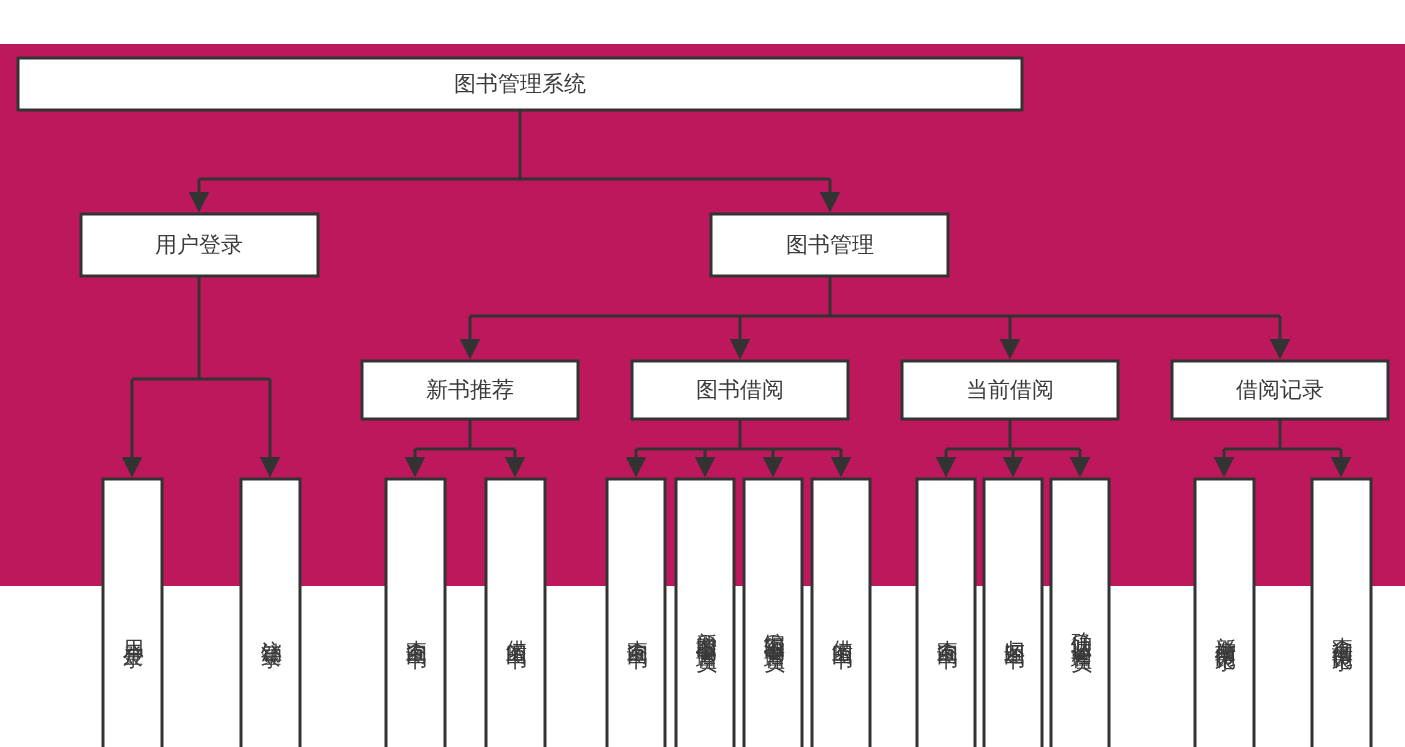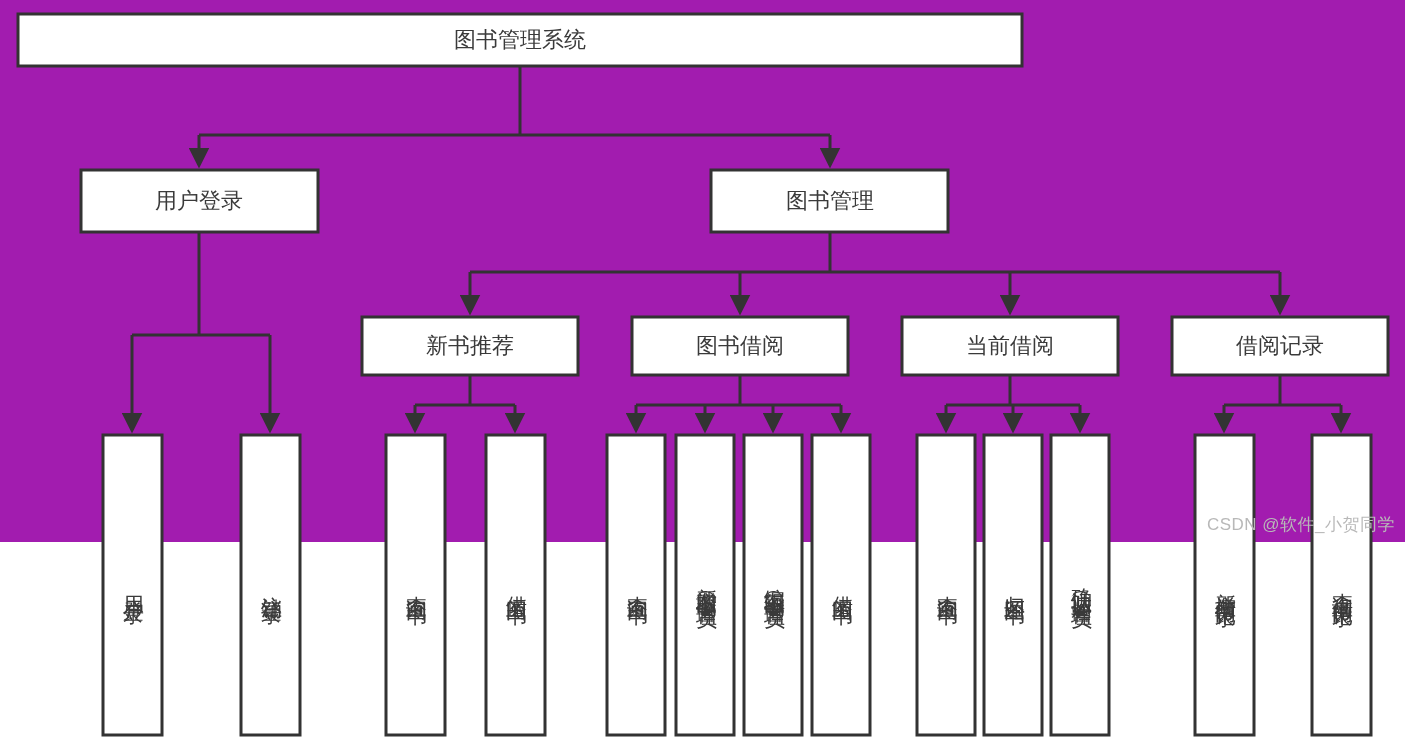--- a/index.html
+++ b/index.html
@@ -11,21 +11,22 @@
     width: 1405px;
     height: 747px;
     font-family: "Liberation Sans", "DejaVu Sans", sans-serif;
     overflow: hidden;
     position: relative;
   }
   #diagram-root {
     position: relative;
     width: 1405px;
     height: 542px;
-    background: #a21caf;
+    background: #be185d;
+    margin-top: 44px;
   }
   svg.flow {
     position: absolute;
     left: 0;
     top: 0;
     width: 1405px;
     height: 747px;
   }
   .box-rect {
     fill: #ffffff;
@@ -220,15 +221,14 @@
       <rect class="box-rect" x="1195" y="435" width="59" height="300"></rect>
       <text class="node-label vertical" x="1224" y="585">新增借阅记录</text>
     </g>
     <g>
       <rect class="box-rect" x="1312" y="435" width="59" height="300"></rect>
       <text class="node-label vertical" x="1341" y="585">查询借阅记录</text>
     </g>
 
   </svg>
 
-  <div class="watermark">CSDN @软件_小贺同学</div>
 
 </div>
 
 </body></html>

